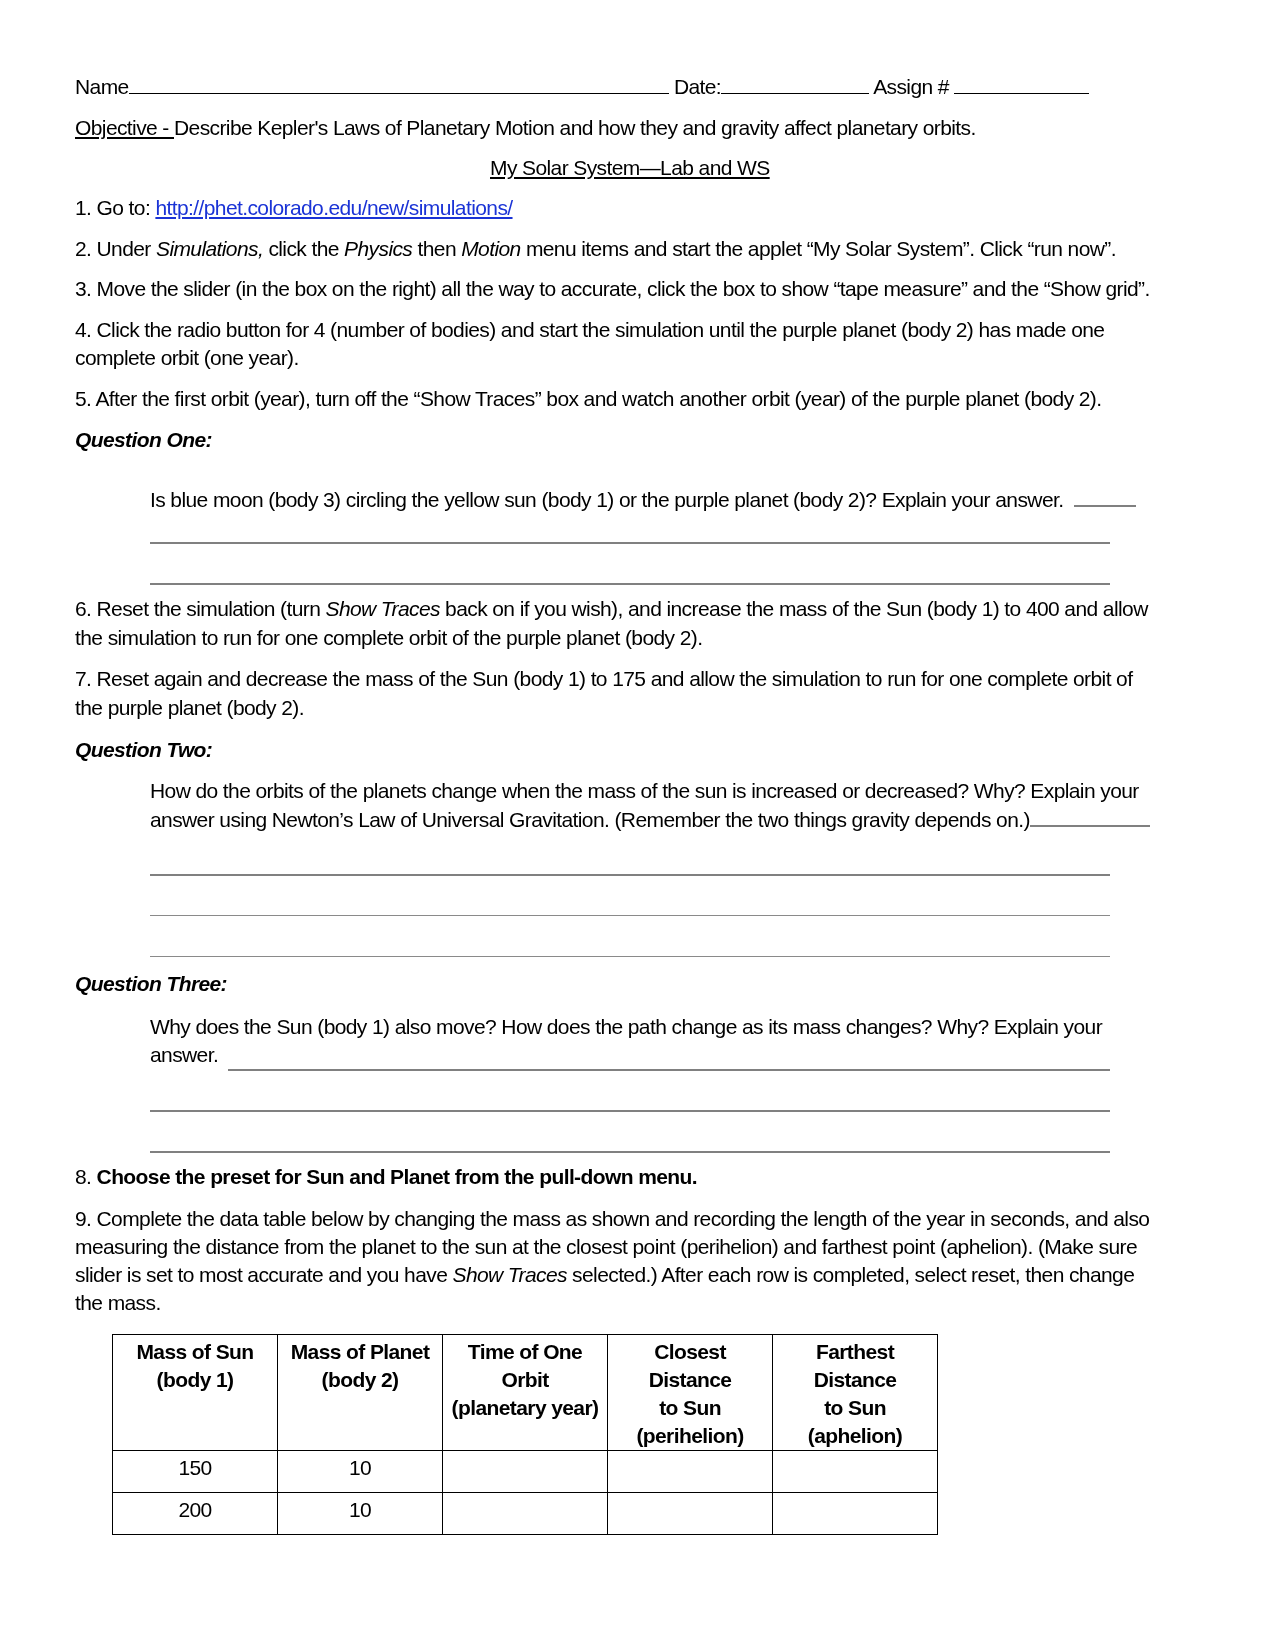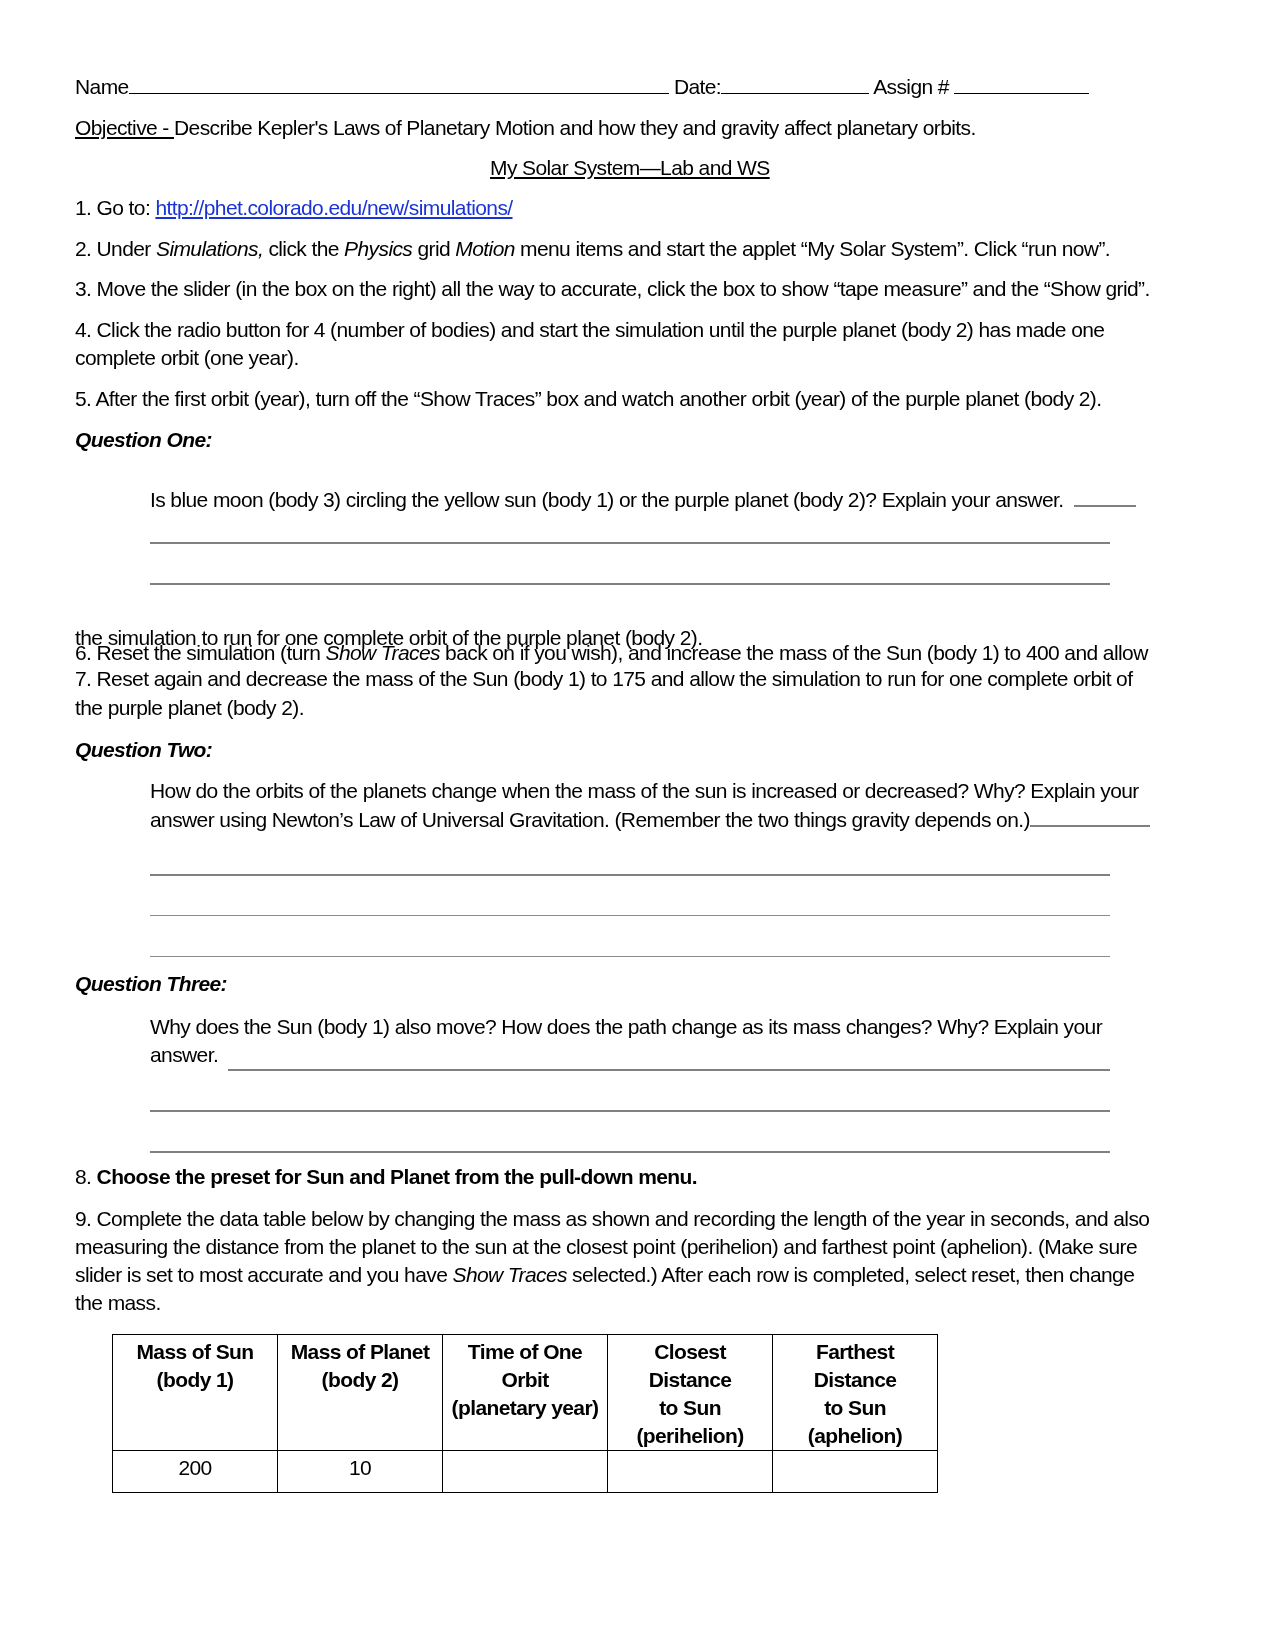--- a/index.html
+++ b/index.html
@@ -41,38 +41,38 @@
   <span class="u">Objective - </span><span>Describe Kepler's Laws of Planetary Motion and how they and gravity affect planetary orbits.</span>
 </div>
 
 <div class="abs narrow u" style="left:490px; top:156px;">My Solar System—Lab and WS</div>
 
 <div class="abs narrow" style="left:75px; top:196px;">
   <span>1.  Go to: </span><a class="link">http://phet.colorado.edu/new/simulations/</a>
 </div>
 
 <div class="abs narrow" style="left:75px; top:237px;">
-  <span>2.  Under </span><i>Simulations,</i><span> click the </span><i>Physics</i><span> grid </span><i>Motion</i><span> menu items and start the applet “My Solar System”.  Click “run now”.</span>
+  <span>2.  Under </span><i>Simulations,</i><span> click the </span><i>Physics</i><span> then </span><i>Motion</i><span> menu items and start the applet “My Solar System”.  Click “run now”.</span>
 </div>
 
 <div class="abs narrow" style="left:75px; top:277px;">3. Move the slider (in the box on the right) all the way to accurate, click the box to show “tape measure” and the “Show grid”.</div>
 
 <div class="abs narrow" style="left:75px; top:318px;">4. Click the radio button for 4 (number of bodies) and start the simulation until the purple planet (body 2) has made one</div>
 <div class="abs narrow" style="left:75px; top:346px;">complete orbit (one year).</div>
 
 <div class="abs narrow" style="left:75px; top:387px;">5. After the first orbit (year), turn off the “Show Traces” box and watch another orbit (year) of the purple planet (body 2).</div>
 
 <div class="abs narrow qhead" style="left:75px; top:428px;">Question One:</div>
 <div class="abs narrow" style="left:150px; top:488px;">
   <span>Is blue moon (body 3) circling the yellow sun (body 1) or the purple planet (body 2)?  Explain your answer.</span>&nbsp;&nbsp;<span class="inline-line" style="width:62px;"></span>
 </div>
 <div class="ansline" style="left:150px; top:542px; width:960px;"></div>
 <div class="ansline" style="left:150px; top:583px; width:960px;"></div>
 
-<div class="abs narrow" style="left:75px; top:597px;margin-top:44px;">
+<div class="abs narrow" style="left:75px; top:597px;">
   <span>6. Reset the simulation (turn </span><i>Show Traces</i><span> back on if you wish), and increase the mass of the Sun (body 1) to 400 and allow</span>
 </div>
 <div class="abs narrow" style="left:75px; top:626px;">the simulation to run for one complete orbit of the purple planet (body 2).</div>
 
 <div class="abs narrow" style="left:75px; top:667px;">7. Reset again and decrease the mass of the Sun (body 1) to 175 and allow the simulation to run for one complete orbit of</div>
 <div class="abs narrow" style="left:75px; top:696px;">the purple planet (body 2).</div>
 
 <div class="abs narrow qhead" style="left:75px; top:738px;">Question Two:</div>
 <div class="abs narrow" style="left:150px; top:779px;">How do the orbits of the planets change when the mass of the sun is increased or decreased?  Why?  Explain your</div>
 <div class="abs narrow" style="left:150px; top:808px;">
@@ -121,20 +121,27 @@
           <div>(perihelion)</div>
         </th>
       <th>
           <div>Farthest Distance</div>
           <div>to Sun (aphelion)</div>
         </th>
     </tr>
   </thead>
   <tbody>
     <tr>
+      <td>150</td>
+      <td>10</td>
+      <td></td>
+      <td></td>
+      <td></td>
+    </tr>
+    <tr>
       <td>200</td>
       <td>10</td>
       <td></td>
       <td></td>
       <td></td>
     </tr>
   </tbody>
 </table>
 
 </body></html>

